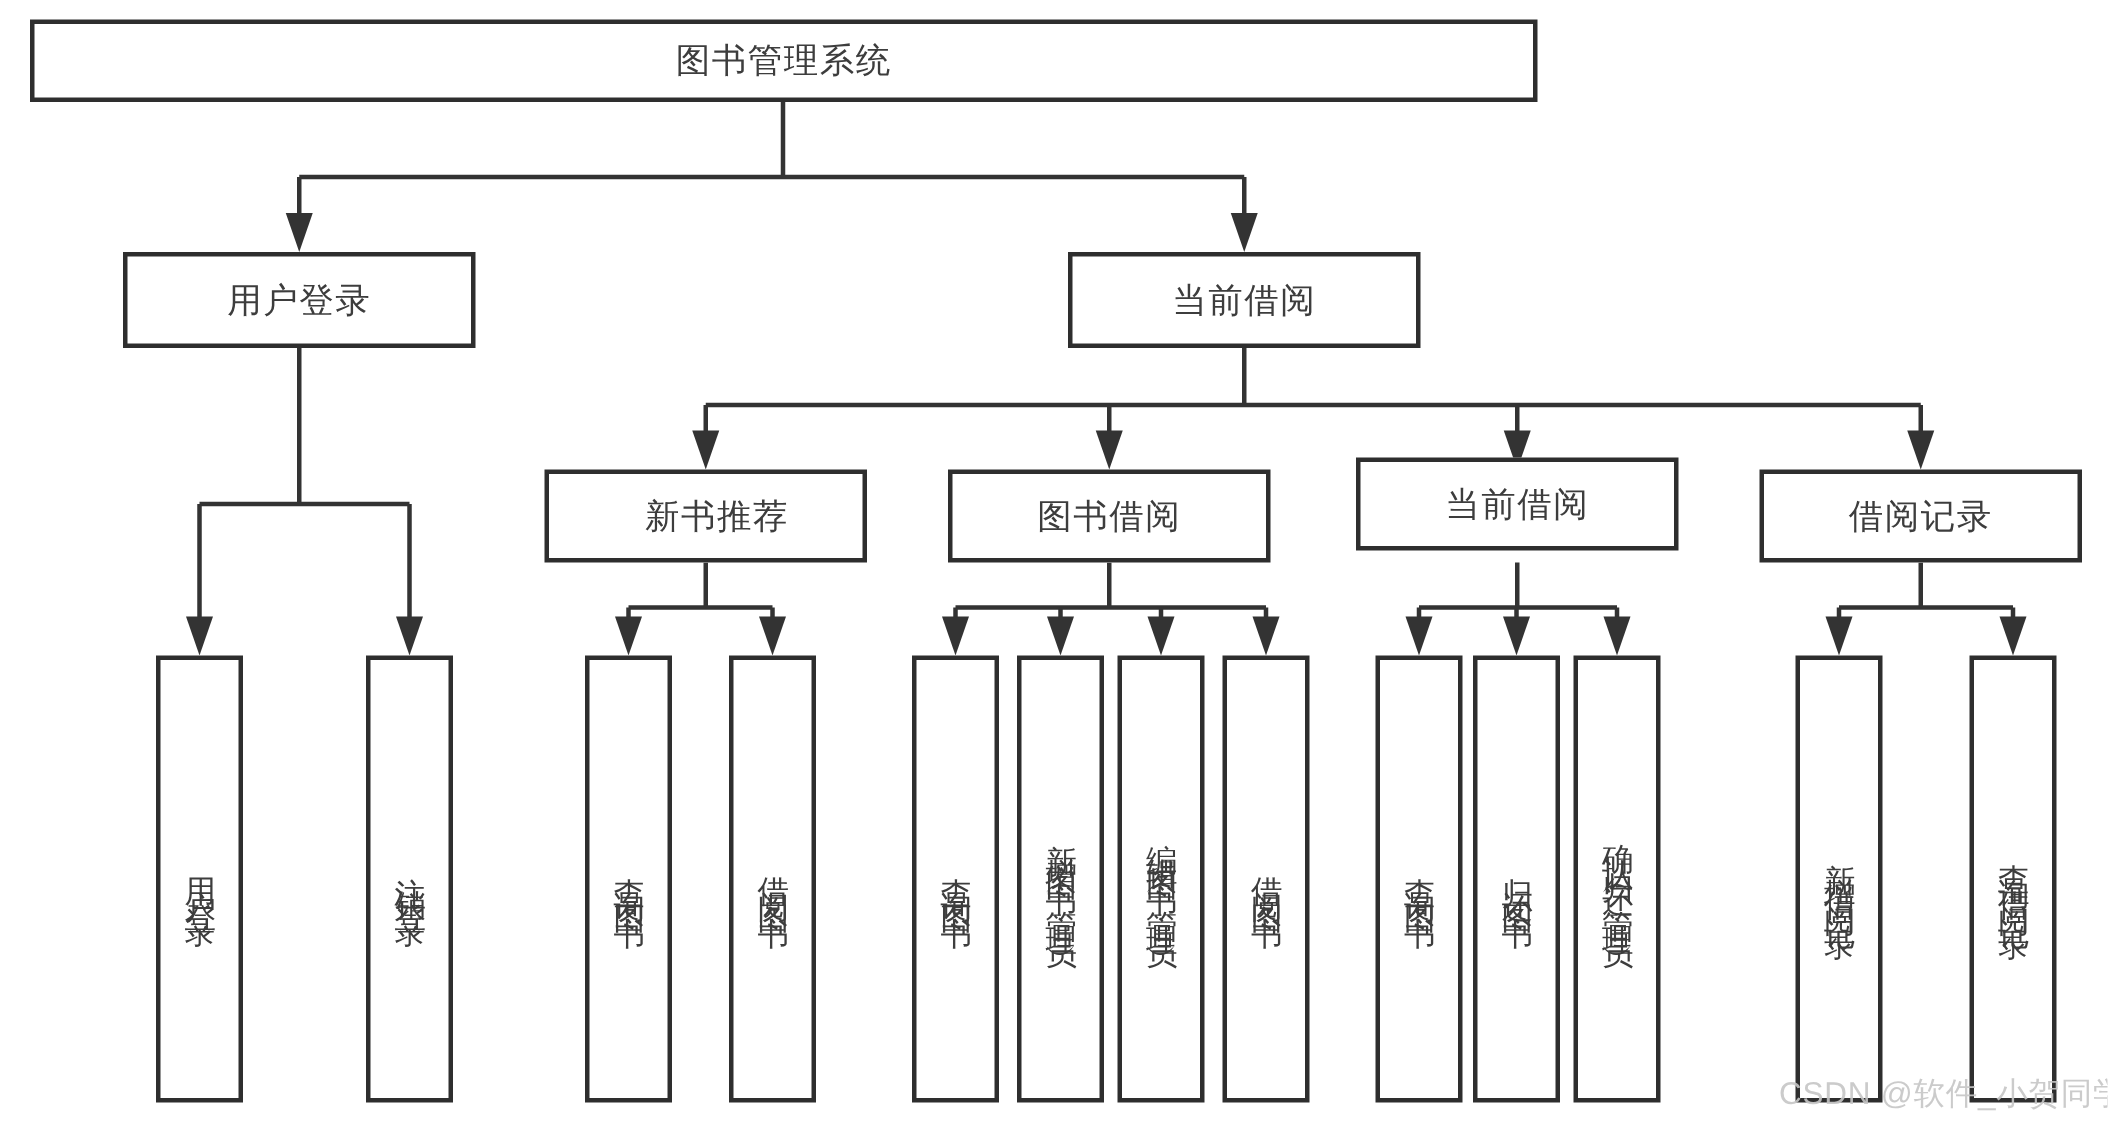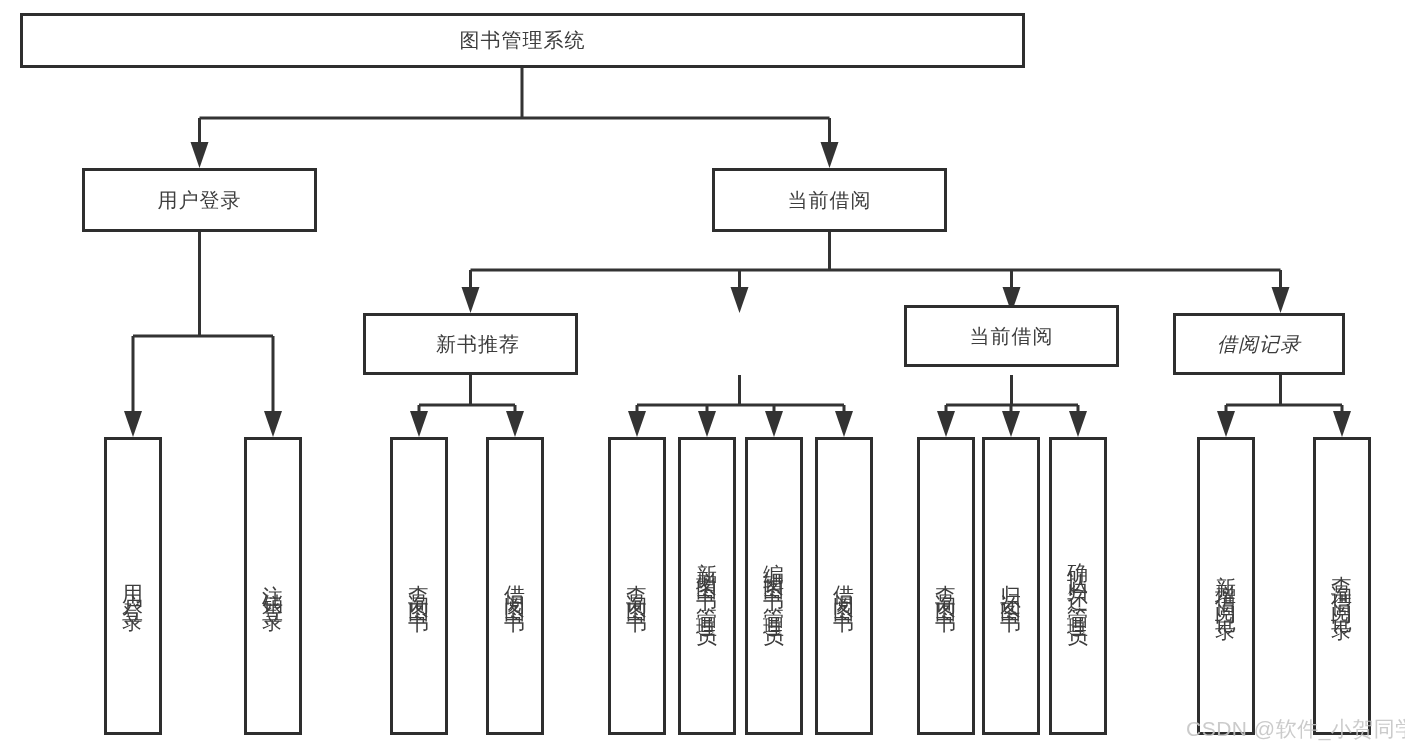--- a/index.html
+++ b/index.html
@@ -29,21 +29,21 @@
   .connectors path { stroke: var(--line); stroke-width: 3; fill: none; }
   .connectors polygon { fill: var(--line); stroke: none; }
   .box {
     position: absolute;
     background: var(--bg);
     border: 3px solid var(--border);
     color: var(--text);
     display: flex;
     align-items: center;
     justify-content: center;
-    font-size: 20px;
+    font-size: 23px;
     letter-spacing: 1px;
     z-index: 2;
     white-space: nowrap;
   }
   .leaf {
     writing-mode: vertical-rl;
     text-orientation: mixed;
     letter-spacing: 9px;
     font-size: 21px;
     white-space: normal;
@@ -114,22 +114,23 @@
       <polygon points="1333,411 1351,411 1342,437"></polygon>
     </g>
   </svg>
 
   <div class="box" style="left:20px; top:13px; width:1005px; height:55px;">图书管理系统</div>
 
   <div class="box" style="left:82px; top:168px; width:235px; height:64px;">用户登录</div>
   <div class="box" style="left:712px; top:168px; width:235px; height:64px;">当前借阅</div>
 
   <div class="box" style="left:363px; top:313px; width:215px; height:62px;padding-left:15px;">新书推荐</div>
+  <div class="box" style="left:632px; top:313px; width:215px; height:62px;">图书借阅</div>
   <div class="box" style="left:904px; top:305px; width:215px; height:62px;">当前借阅</div>
-  <div class="box" style="left:1173px; top:313px; width:172px; height:62px;font-style:italic;">借阅记录</div>
+  <div class="box" style="left:1173px; top:313px; width:215px; height:62px;">借阅记录</div>
 
   <div class="box leaf" style="left:104px; top:437px; width:58px; height:298px;">用户登录</div>
   <div class="box leaf" style="left:244px; top:437px; width:58px; height:298px;">注销登录</div>
 
   <div class="box leaf" style="left:390px; top:437px; width:58px; height:298px;">查询图书</div>
   <div class="box leaf" style="left:486px; top:437px; width:58px; height:298px;">借阅图书</div>
 
   <div class="box leaf" style="left:608px; top:437px; width:58px; height:298px;">查询图书</div>
   <div class="box leaf" style="left:678px; top:437px; width:58px; height:298px;">新增图书（管理员）</div>
   <div class="box leaf" style="left:745px; top:437px; width:58px; height:298px;">编辑图书（管理员）</div>

